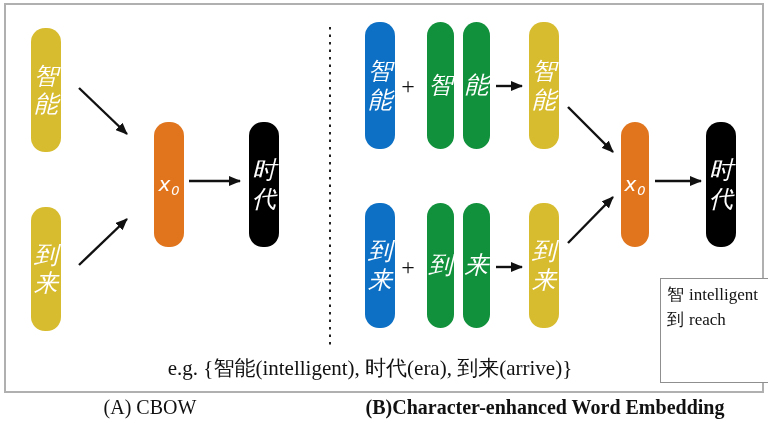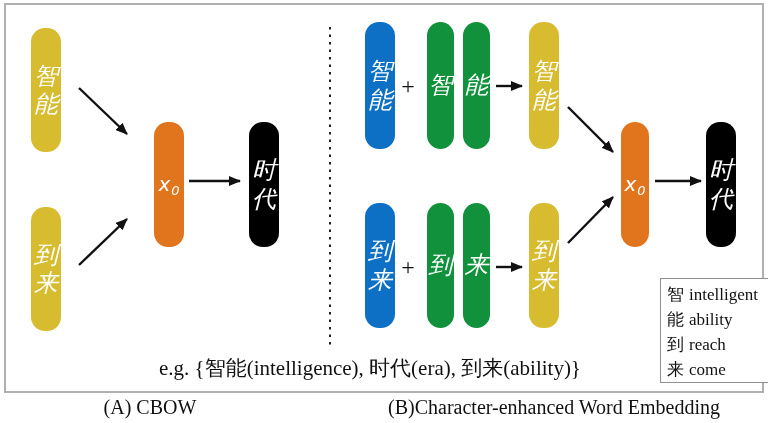--- a/index.html
+++ b/index.html
@@ -35,21 +35,21 @@
     font-family:"Liberation Serif", serif;font-size:24px;font-weight:400;
     display:flex;align-items:center;justify-content:center;
   }
   svg.arrows{position:absolute;left:0;top:0;pointer-events:none;}
   .caption{
     position:absolute;left:0;top:354px;width:740px;text-align:center;
     font-size:21px;color:#111;
   }
   .panel-label{position:absolute;top:396px;font-size:20px;color:#111;text-align:center;}
   .label-a{left:70px;width:160px;text-align:center;}
-  .label-b{left:374px;width:360px;}
+  .label-b{left:365px;width:360px;font-weight:bold;}
   .legend{
     position:absolute;left:660px;top:278px;width:110px;height:105px;
     box-sizing:border-box;border:1px solid #8f8f8f;background:#fff;
     padding:3px 0 0 6px;
   }
   .legend-row{font-size:17px;line-height:25px;color:#111;white-space:nowrap;}
   .legend-row .zh{margin-right:5px;}
 </style>
 </head>
 <body>
@@ -100,20 +100,18 @@
   <line x1="568" y1="107" x2="613" y2="152" stroke="#111" stroke-width="2.4" marker-end="url(#ah)"></line>
   <line x1="496" y1="267" x2="522" y2="267" stroke="#111" stroke-width="2.4" marker-end="url(#ah)"></line>
   <line x1="568" y1="243" x2="613" y2="197" stroke="#111" stroke-width="2.4" marker-end="url(#ah)"></line>
   <line x1="655" y1="181" x2="701" y2="181" stroke="#111" stroke-width="2.4" marker-end="url(#ah)"></line>
 
   <line x1="330" y1="27" x2="330" y2="348" stroke="#222" stroke-width="2" stroke-dasharray="2.5 5"></line>
 </svg>
 
 <div class="legend">
   <div class="legend-row"><span class="zh">智</span><span>intelligent</span></div>
-  <div class="legend-row"><span class="zh">能</span><span>ability</span></div>
   <div class="legend-row"><span class="zh">到</span><span>reach</span></div>
-  <div class="legend-row"><span class="zh">来</span><span>come</span></div>
 </div>
 
-<div class="caption">e.g. {智能(intelligence), 时代(era), 到来(ability)}</div>
+<div class="caption">e.g. {智能(intelligent), 时代(era), 到来(arrive)}</div>
 <div class="panel-label label-a">(A) CBOW</div>
 <div class="panel-label label-b">(B)Character-enhanced Word Embedding</div>
 
 </body></html>

